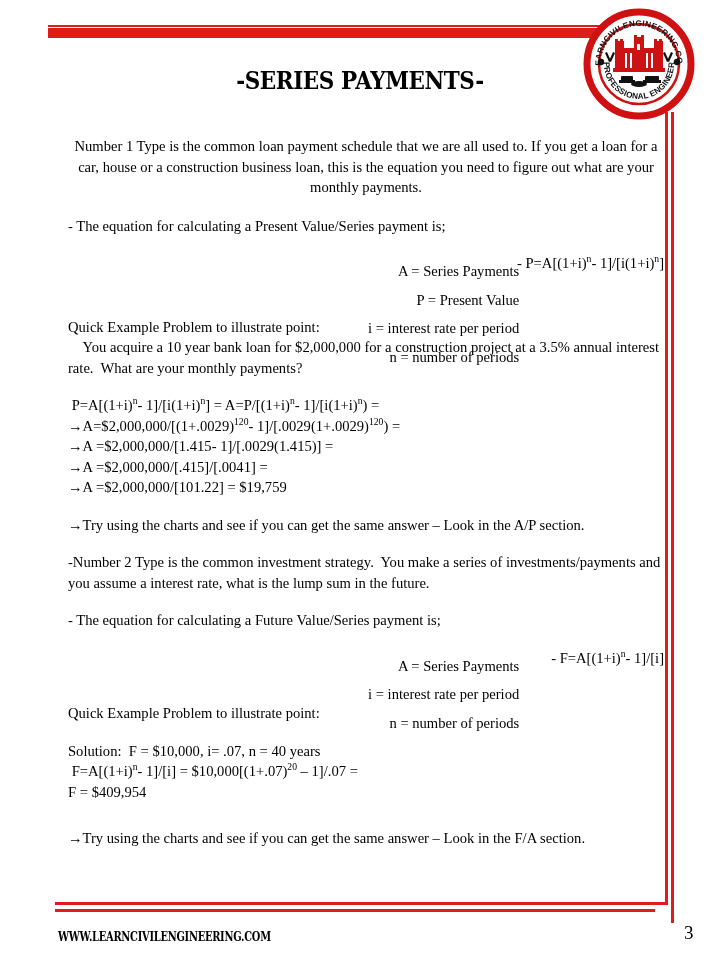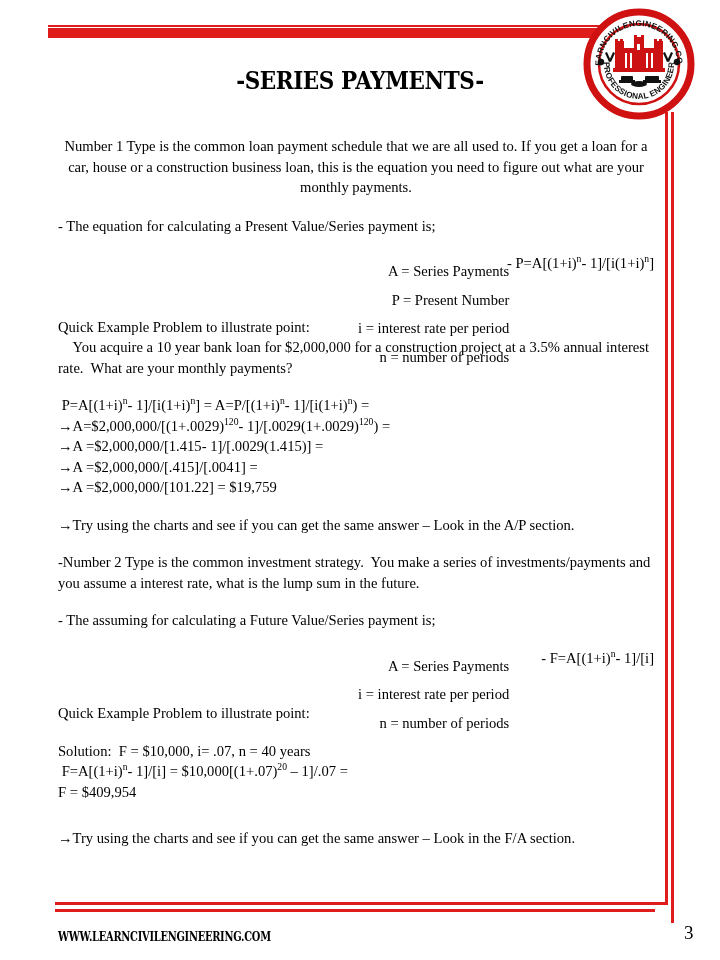--- a/index.html
+++ b/index.html
@@ -101,21 +101,21 @@
     font-size: 25px;
     letter-spacing: -0.5px;
     transform: scaleX(0.86);
     transform-origin: center top;
     white-space: nowrap;
   }
 
   
   .content {
     position: absolute;
-    left: 58px;
+    left: 68px;
     top: 136px;
     width: 596px;
     font-size: 14.6px;
     line-height: 20.5px;
   }
 
   .p-intro {
     text-align: center;
     margin: 0 0 18px 0;
     padding: 0 4px;
@@ -238,21 +238,21 @@
   <p class="p-intro">Number 1 Type is the common loan payment schedule that we are all used to.  If you get a loan for a car, house or a construction business loan, this is the equation you need to figure out what are your monthly payments.</p>
 
   <p class="p-line">- The equation for calculating a Present Value/Series payment is;</p>
 
   <div class="gap-md"></div>
 
   <div class="eq-row">
     <span class="lhs">- P=A[(1+i)<sup>n</sup>- 1]/[i(1+i)<sup>n</sup>]</span>
     <div class="defs">
       <p class="def-line">A = Series Payments</p>
-      <p class="def-line">P = Present Number</p>
+      <p class="def-line">P = Present Value</p>
       <p class="def-line">i = interest rate per period</p>
       <p class="def-line">n = number of periods</p>
     </div>
   </div>
 
   <div class="gap-lg"></div>
   <div class="gap-md"></div>
 
   <p class="p-line">Quick Example Problem to illustrate point:</p>
   <p class="p-line">    You acquire a 10 year bank loan for $2,000,000 for a construction project at a 3.5% annual interest rate.  What are your monthly payments?</p>
@@ -268,21 +268,21 @@
   <div class="gap-md"></div>
 
   <p class="p-line"><span class="arrow">→</span><span>Try using the charts and see if you can get the same answer – Look in the A/P section.</span></p>
 
   <div class="gap-md"></div>
 
   <p class="p-line">-Number 2 Type is the common investment strategy.  You make a series of investments/payments and you assume a interest rate, what is the lump sum in the future.</p>
 
   <div class="gap-md"></div>
 
-  <p class="p-line">- The assuming for calculating a Future Value/Series payment is;</p>
+  <p class="p-line">- The equation for calculating a Future Value/Series payment is;</p>
 
   <div class="gap-md"></div>
 
   <div class="eq-row">
     <span class="lhs">- F=A[(1+i)<sup>n</sup>- 1]/[i]</span>
     <div class="defs">
       <p class="def-line">A = Series Payments</p>
       <p class="def-line">i = interest rate per period</p>
       <p class="def-line">n = number of periods</p>
     </div>

